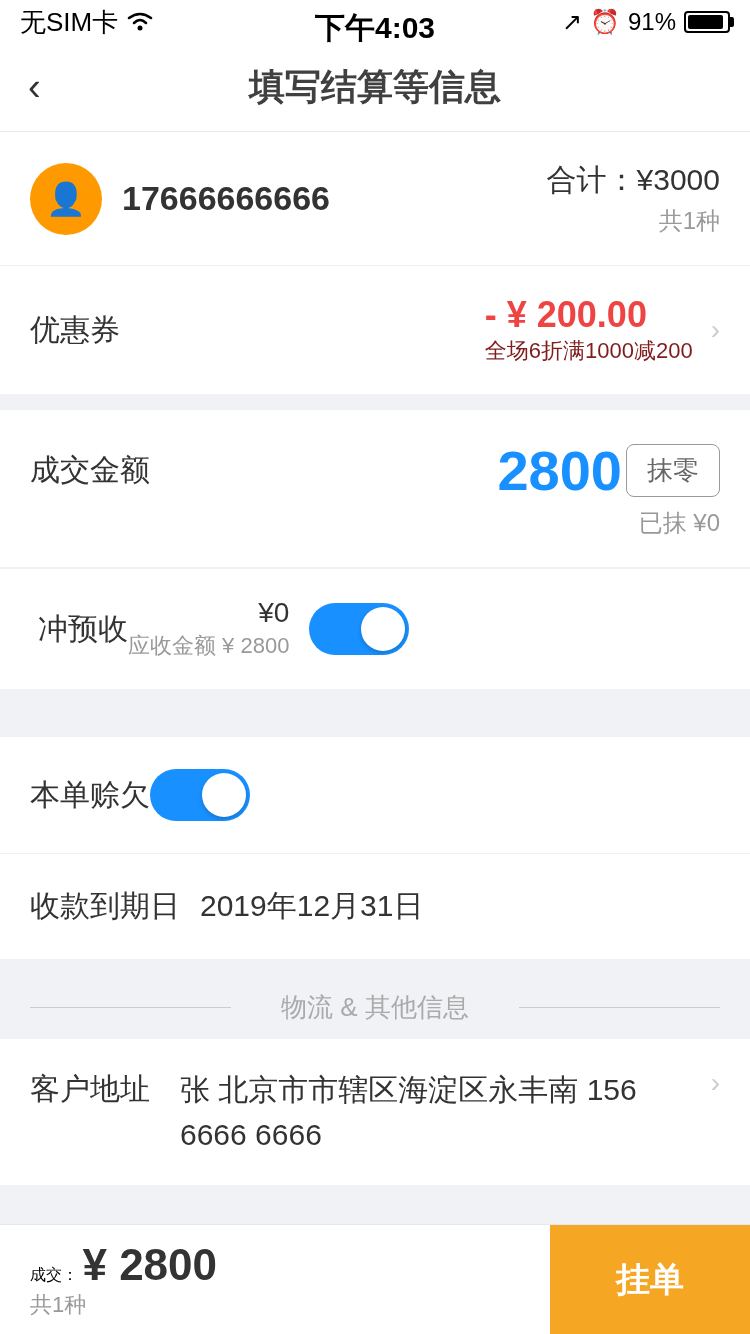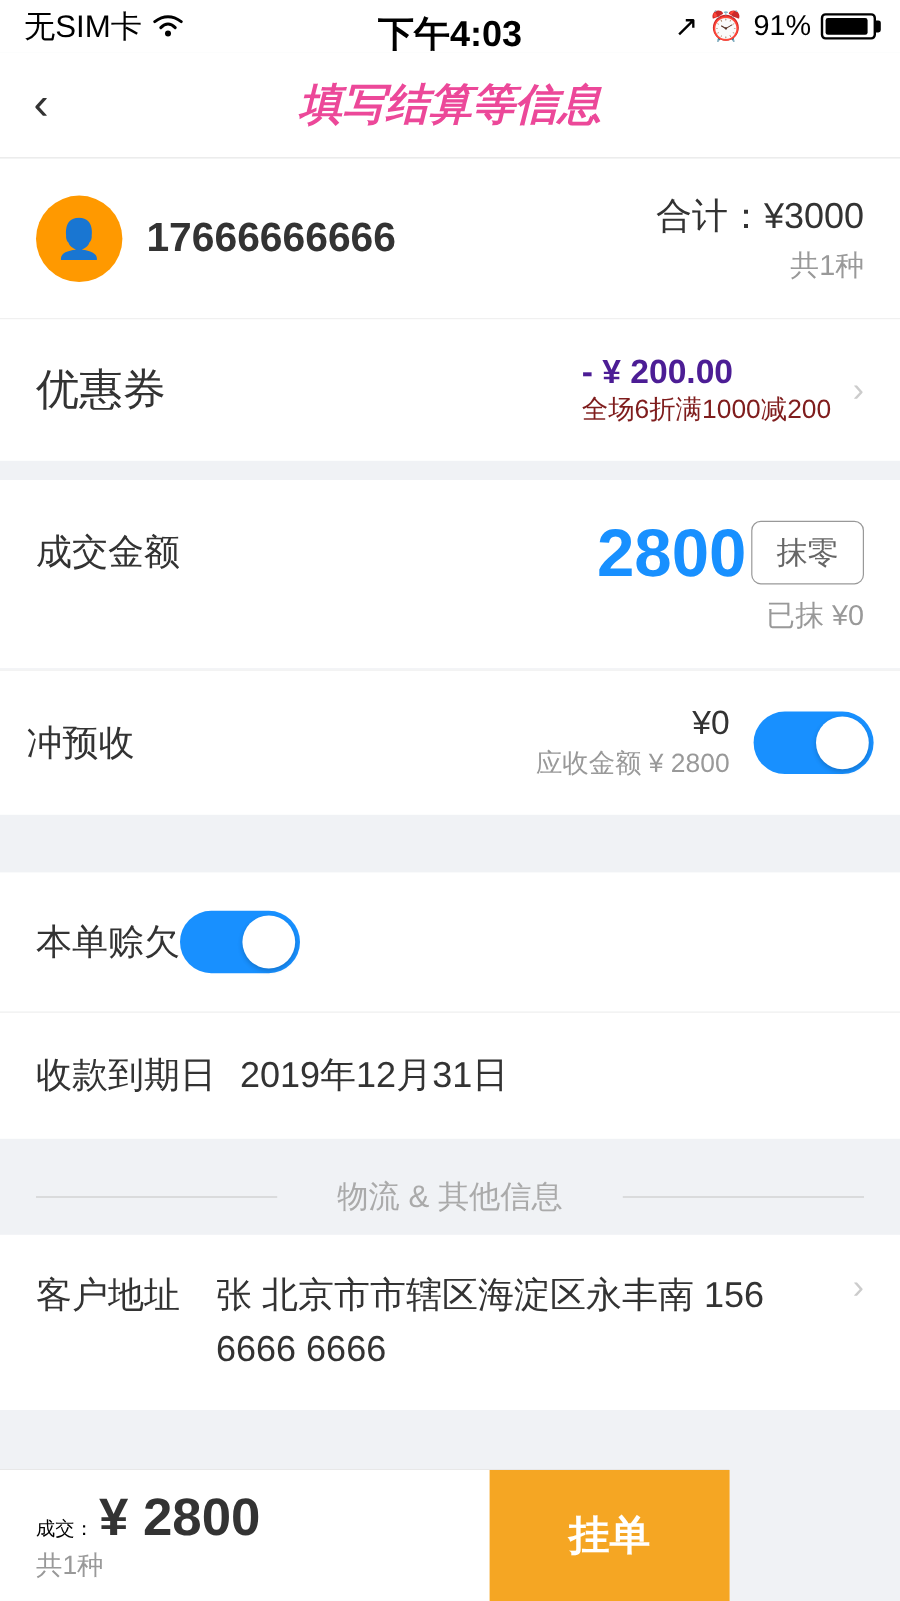--- a/index.html
+++ b/index.html
@@ -89,22 +89,21 @@
     .nav-back {
       position: absolute;
       left: 28px;
       font-size: 38px;
       color: #333;
       cursor: pointer;
     }
     .nav-title {
       font-size: 36px;
       font-weight: 600;
-      color: #ec4899;
-      font-style: italic;
+      color: #404040;
     }
 
     
     .content {
       width: 750px;
       background: #f0f2f5;
     }
 
     
     .card {
@@ -160,31 +159,31 @@
 
     
     .coupon-row {
       padding: 28px 30px;
       display: flex;
       align-items: center;
       justify-content: space-between;
       border-top: 1px solid #f0f0f0;
     }
     .coupon-label {
+      font-size: 30px;
+      color: #333;
+    }
+    .coupon-right {
+      display: flex;
+      align-items: center;
+      gap: 10px;
+    }
+    .coupon-amount {
       font-size: 36px;
-      color: #333;
-    }
-    .coupon-right {
-      display: flex;
-      align-items: center;
-      gap: 10px;
-    }
-    .coupon-amount {
-      font-size: 28px;
-      color: #4c1d95;
+      color: #ef4444;
       font-weight: 600;
     }
     .coupon-desc {
       font-size: 22px;
       color: #7f1d1d;
       text-align: left;
     }
     .chevron-right {
       font-size: 28px;
       color: #ccc;
@@ -234,26 +233,25 @@
 
     
     .divider-section {
       height: 16px;
       background: #f0f2f5;
     }
 
     
     .prepay-row {
       background: #fff;
-      padding: 28px 22px;
-      display: flex;
-      align-items: center;
-      justify-content: space-between;
+      padding: 28px 38px;
+      display: flex;
+      align-items: center;
+      justify-content: flex-start;
       border-top: 1px solid #f0f0f0;
-      gap: 39px;
     }
     .prepay-label {
       font-size: 30px;
       color: #333;
     }
     .prepay-right {
       display: flex;
       align-items: center;
       gap: 20px;
     }
@@ -377,21 +375,21 @@
     .spacer {
       height: 120px;
       background: #f0f2f5;
     }
 
     
     .bottom-bar {
       position: fixed;
       bottom: 0;
       left: 0;
-      width: 608px;
+      width: 750px;
       height: 110px;
       background: #fff;
       display: flex;
       align-items: center;
       border-top: 1px solid #e8e8e8;
     }
     .bottom-summary {
       padding: 0 30px;
       flex: 1;
     }

